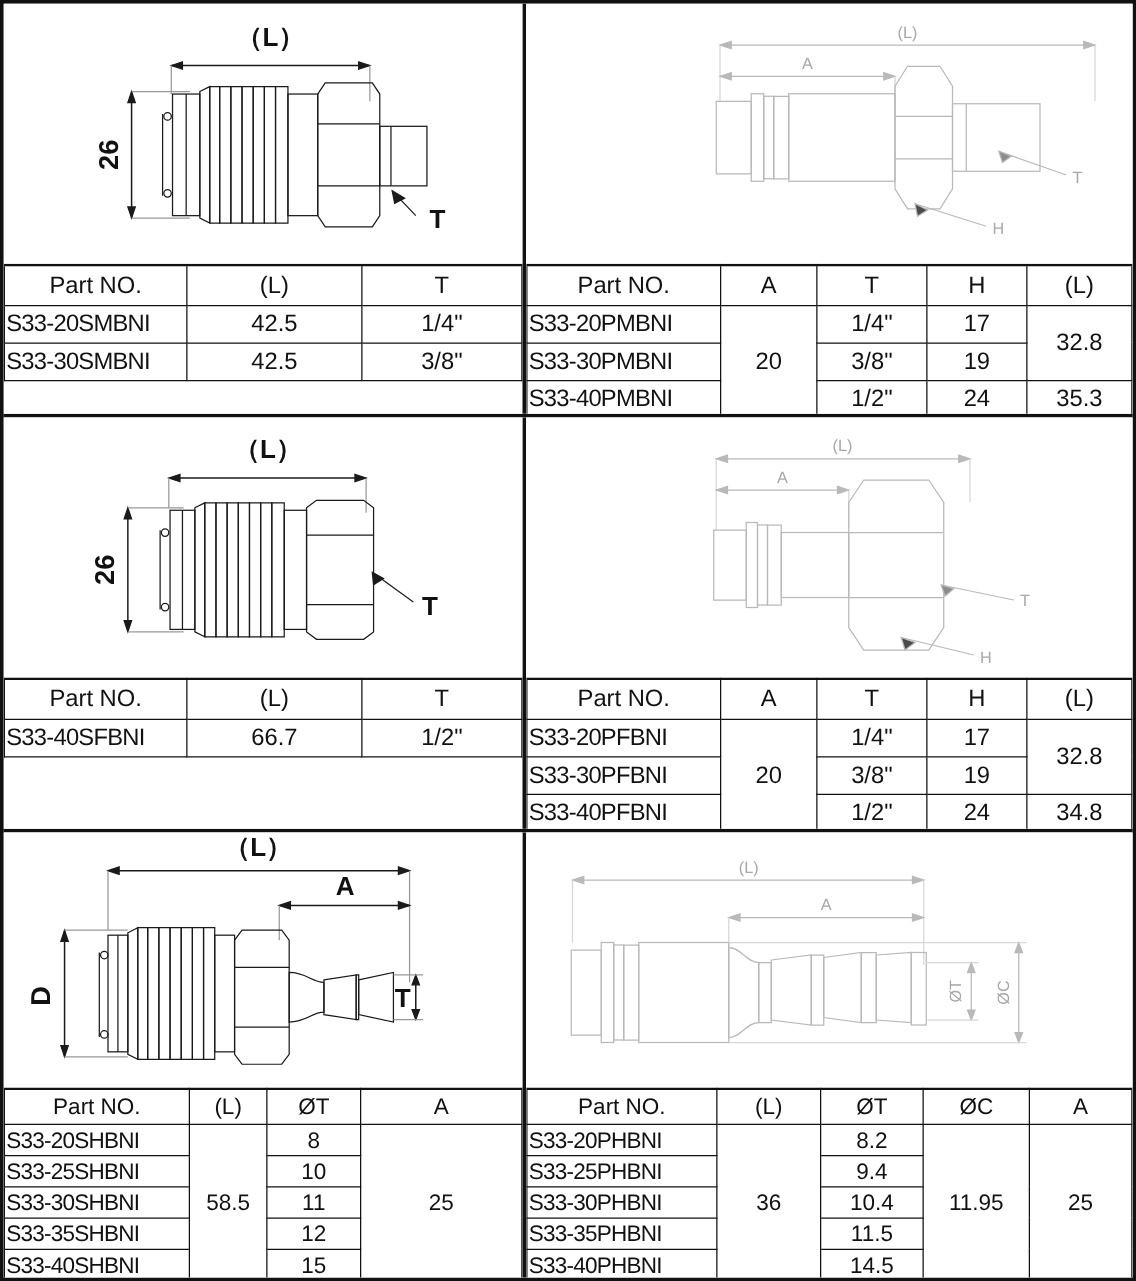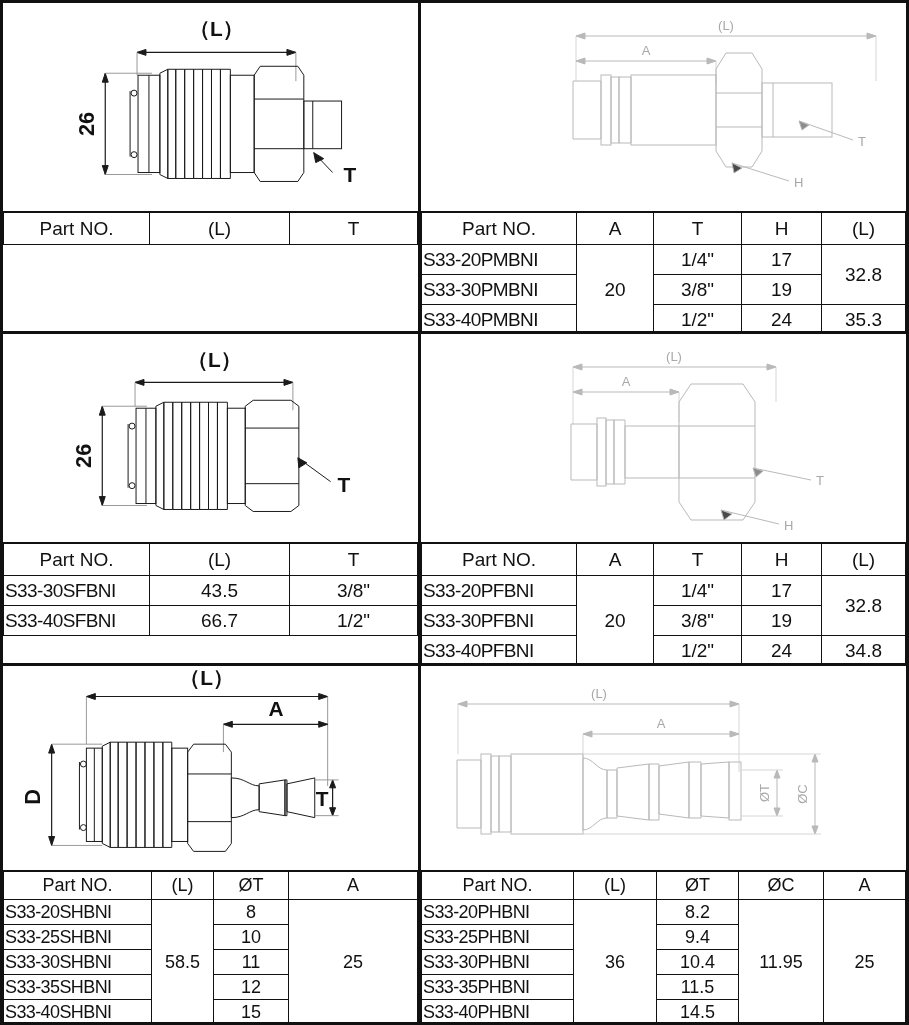--- a/index.html
+++ b/index.html
@@ -119,20 +119,30 @@
       </div>
       <table class="spec">
         <thead>
           <tr>
             <th class="part-h" style="width:146px">Part NO.</th>
             <th style="width:140px">(L)</th>
             <th>T</th>
           </tr>
         </thead>
         <tbody>
+          <tr>
+            <td class="part">S33-20SMBNI</td>
+            <td>42.5</td>
+            <td>1/4"</td>
+          </tr>
+          <tr>
+            <td class="part">S33-30SMBNI</td>
+            <td>42.5</td>
+            <td>3/8"</td>
+          </tr>
         </tbody>
       </table>
     </div>
 
     <div class="panel right">
       <div class="drawing-area">
         <svg class="dwg" viewBox="0 0 485 208" preserveAspectRatio="xMidYMid meet">
           <g stroke="#b9b9b9" fill="none" stroke-width="1">
 
             <line x1="155" y1="33" x2="455" y2="33"></line>
@@ -251,25 +261,20 @@
       <table class="spec">
         <thead>
           <tr>
             <th class="part-h" style="width:146px">Part NO.</th>
             <th style="width:140px">(L)</th>
             <th>T</th>
           </tr>
         </thead>
         <tbody>
           <tr>
-            <td class="part">S33-30SFBNI</td>
-            <td>43.5</td>
-            <td>3/8"</td>
-          </tr>
-          <tr>
             <td class="part">S33-40SFBNI</td>
             <td>66.7</td>
             <td>1/2"</td>
           </tr>
         </tbody>
       </table>
     </div>
 
     <div class="panel right">
       <div class="drawing-area">

